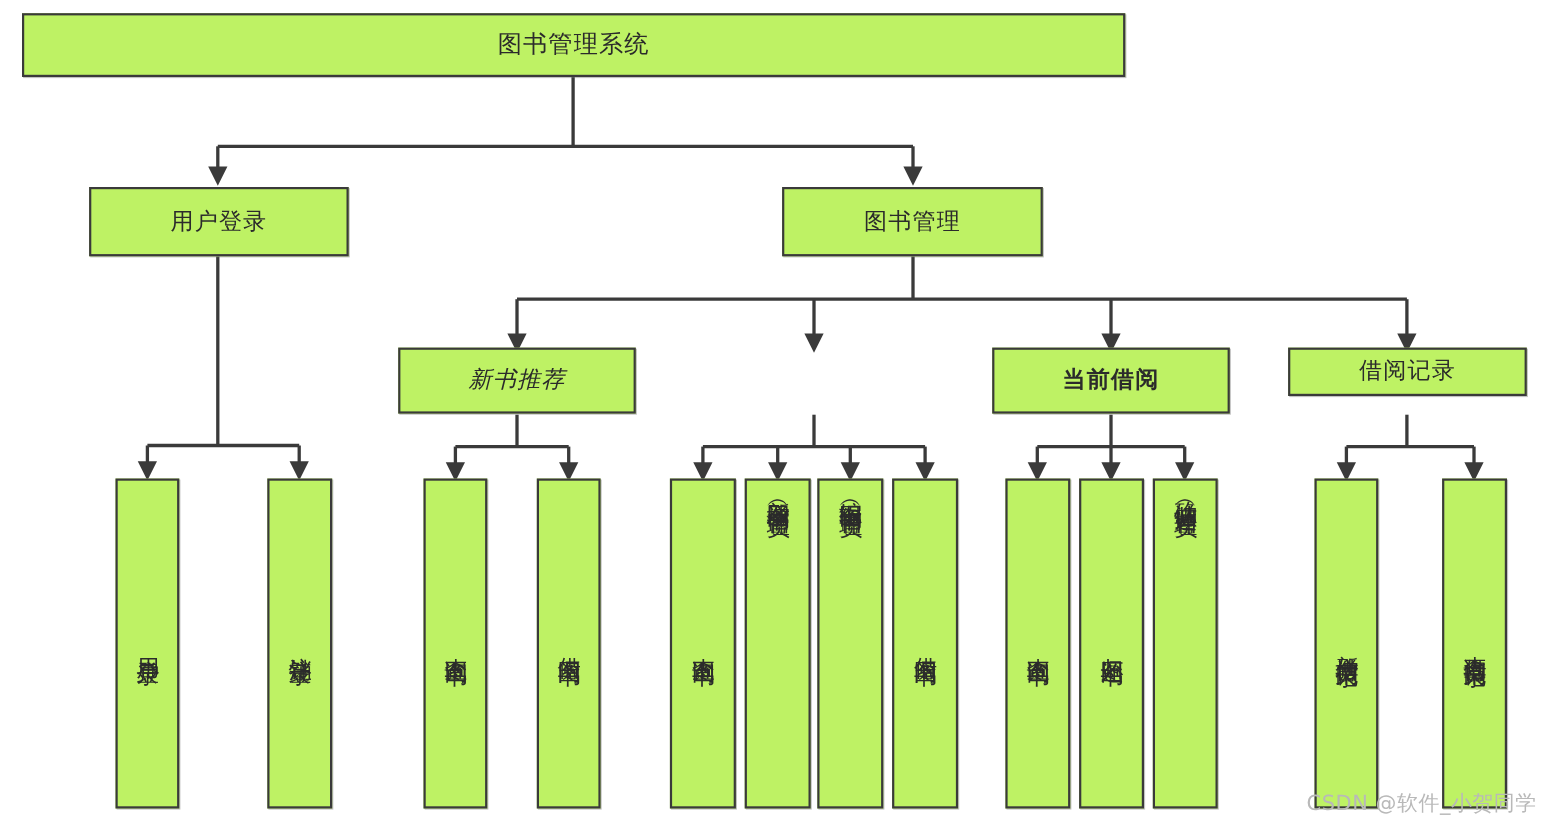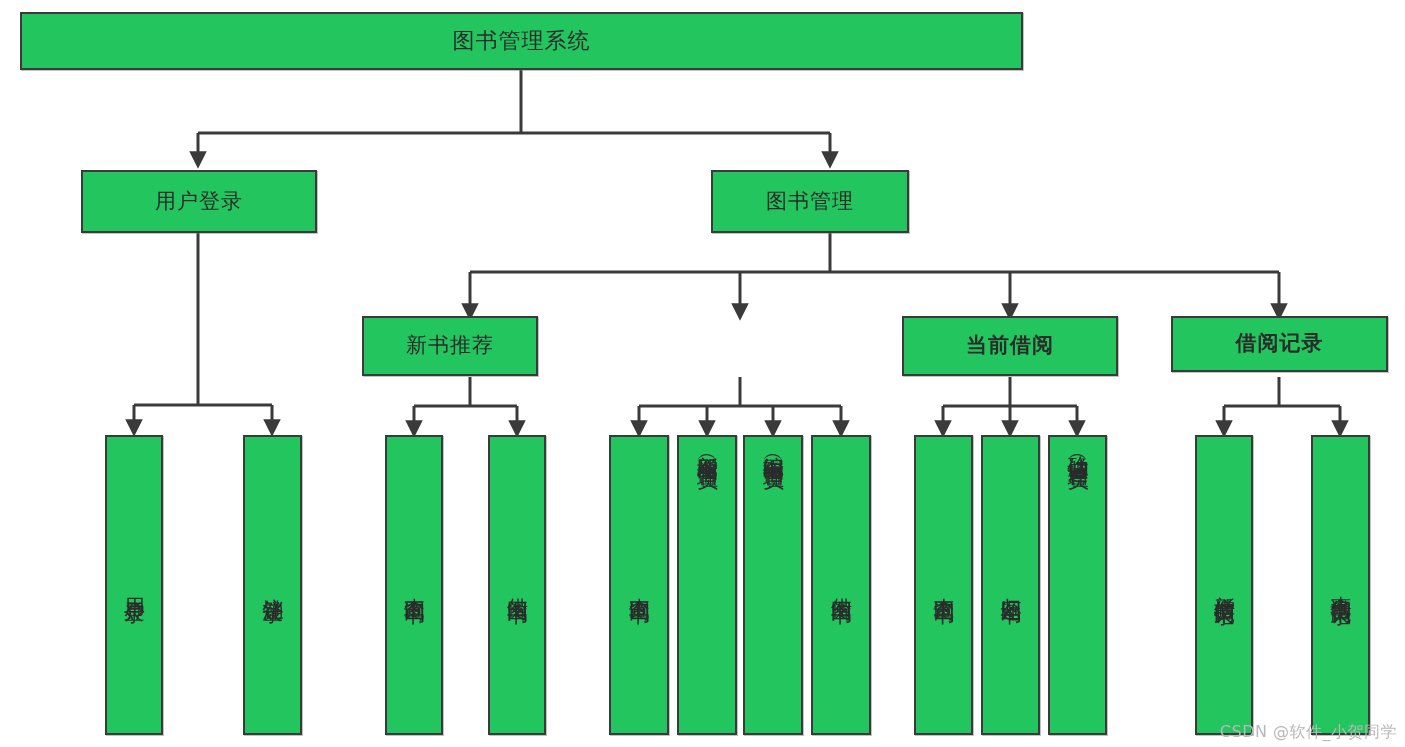--- a/index.html
+++ b/index.html
@@ -21,21 +21,21 @@
   #svg-layer {
     position: absolute;
     left: 0;
     top: 0;
     width: 1405px;
     height: 747px;
   }
   .node {
     position: absolute;
     box-sizing: border-box;
-    background: #22c55e;
+    background: #bef264;
     border: 2px solid #3a3a3a;
     display: flex;
     align-items: center;
     justify-content: center;
     color: #2b2b2b;
     box-shadow: 1px 1px 0 rgba(120,120,120,0.45);
     text-align: right;
   }
   .node.h-node {
     font-size: 21px;
@@ -67,21 +67,21 @@
     justify-content: center;
   }
   .leaf-inner.top {
     align-items: flex-start;
     padding-top: 2px;
   }
   #watermark {
     position: absolute;
     right: 8px;
     bottom: 4px;
-    font-size: 16px;
+    font-size: 19px;
     color: #b9b9b9;
     letter-spacing: 0.5px;
     white-space: nowrap;
     pointer-events: none;
   }
 </style>
 </head>
 <body>
 
 <div id="diagram-root">
@@ -136,31 +136,31 @@
     </g>
   </svg>
 
   <div class="node h-node root" style="left:20px; top:12px; width:1003px; height:58px;">
     <span>图书管理系统</span>
   </div>
 
   <div class="node h-node" style="left:81px; top:170px; width:236px; height:63px;">
     <span>用户登录</span>
   </div>
-  <div class="node h-node" style="left:711px; top:170px; width:198px; height:63px;">
+  <div class="node h-node" style="left:711px; top:170px; width:237px; height:63px;">
     <span>图书管理</span>
   </div>
 
-  <div class="node h-node" style="left:362px; top:316px; width:176px; height:60px;">
+  <div class="node h-node" style="left:362px; top:316px; width:216px; height:60px;font-style:italic;">
     <span>新书推荐</span>
   </div>
   <div class="node h-node" style="left:902px; top:316px; width:216px; height:60px;font-weight:bold;">
     <span>当前借阅</span>
   </div>
-  <div class="node h-node" style="left:1171px; top:316px; width:217px; height:56px;font-weight:bold;">
+  <div class="node h-node" style="left:1171px; top:316px; width:217px; height:44px;">
     <span>借阅记录</span>
   </div>
 
   <div class="node leaf" style="left:105px; top:435px; width:58px; height:300px;">
     <div class="leaf-inner">
       <span class="vtext">用户登录</span>
     </div>
   </div>
   <div class="node leaf" style="left:243px; top:435px; width:59px; height:300px;">
     <div class="leaf-inner">

